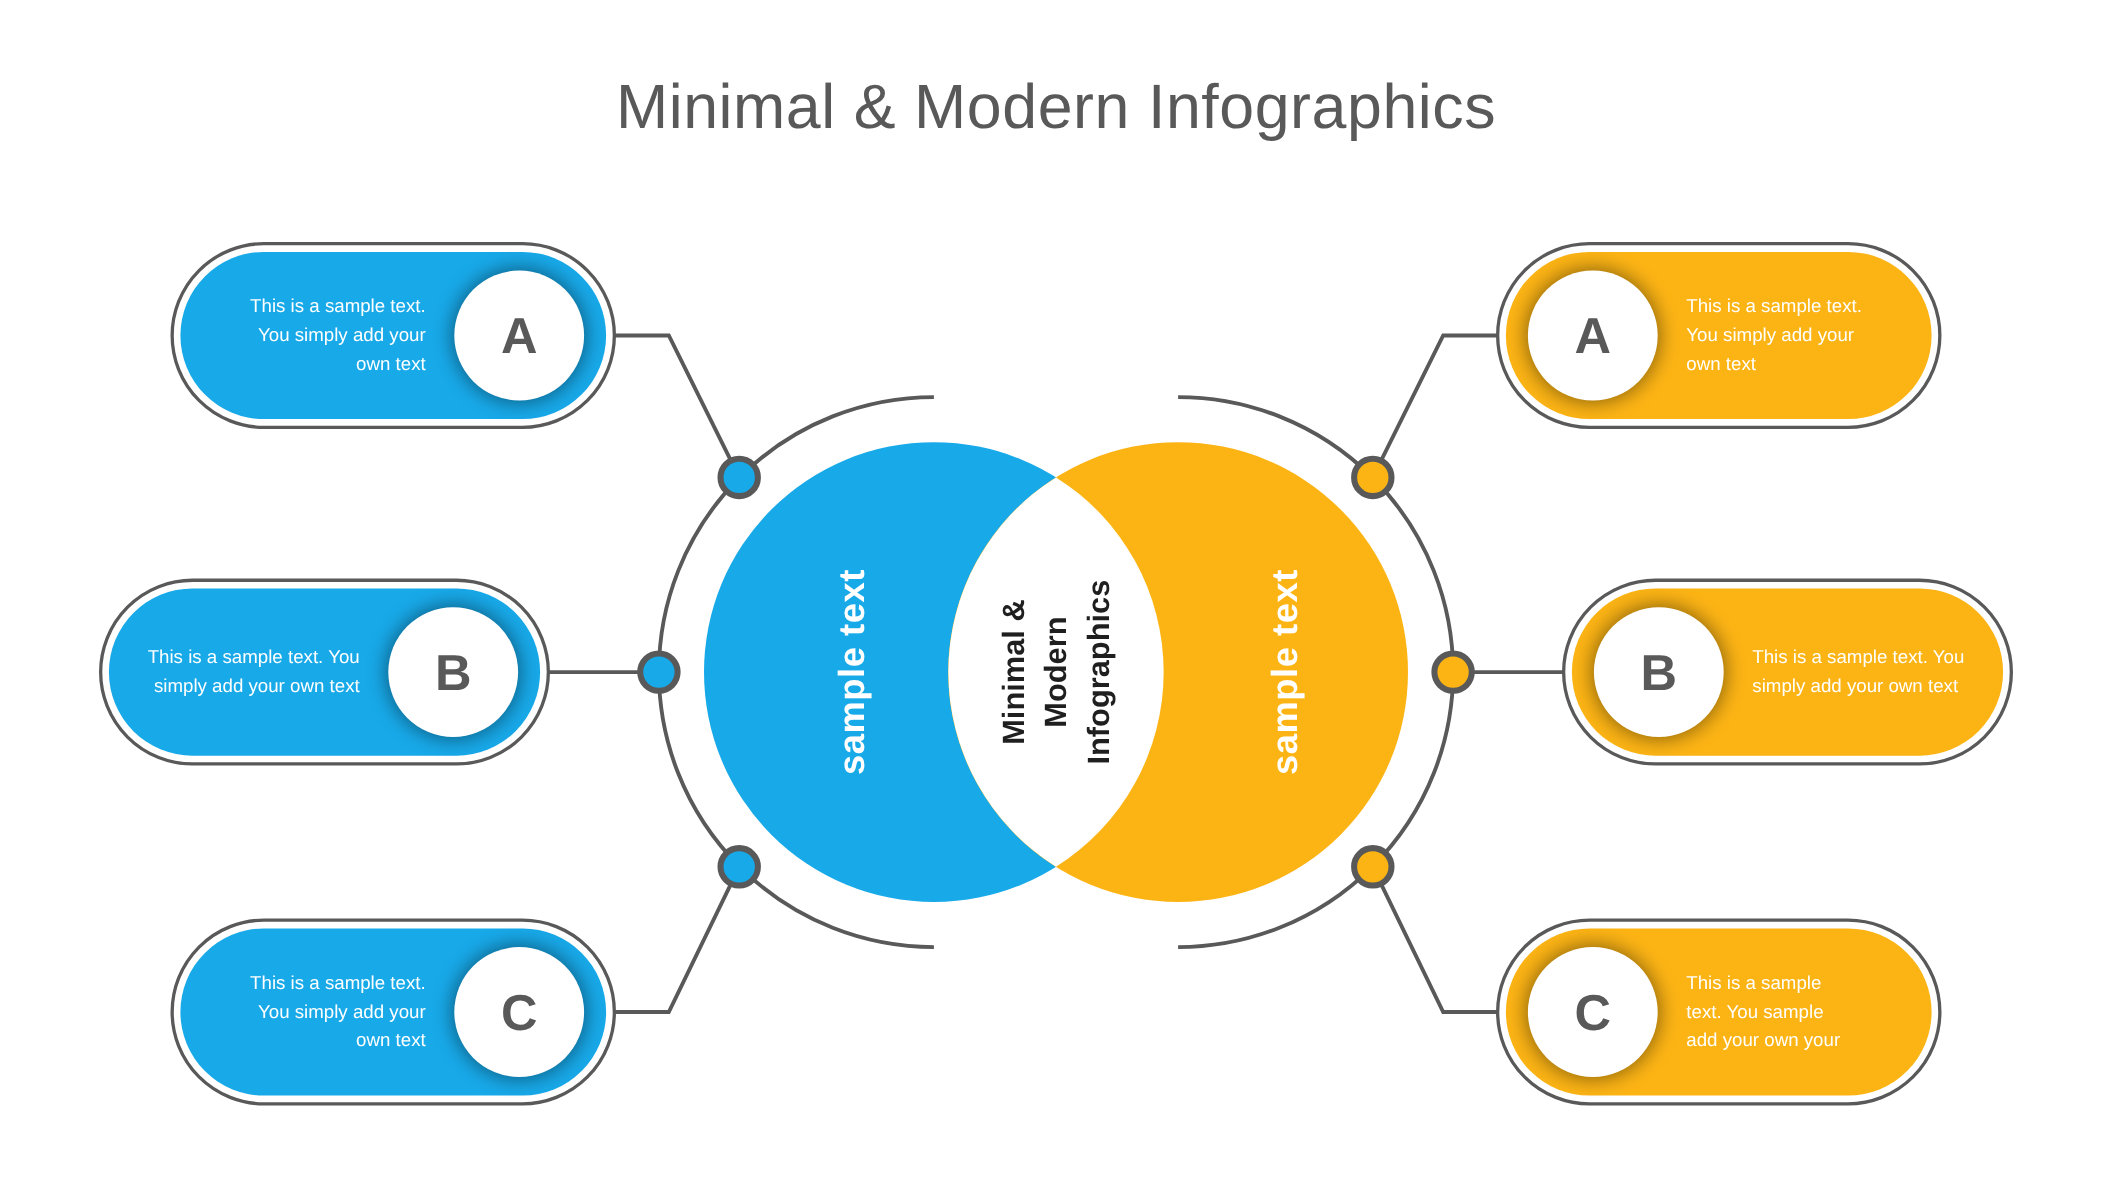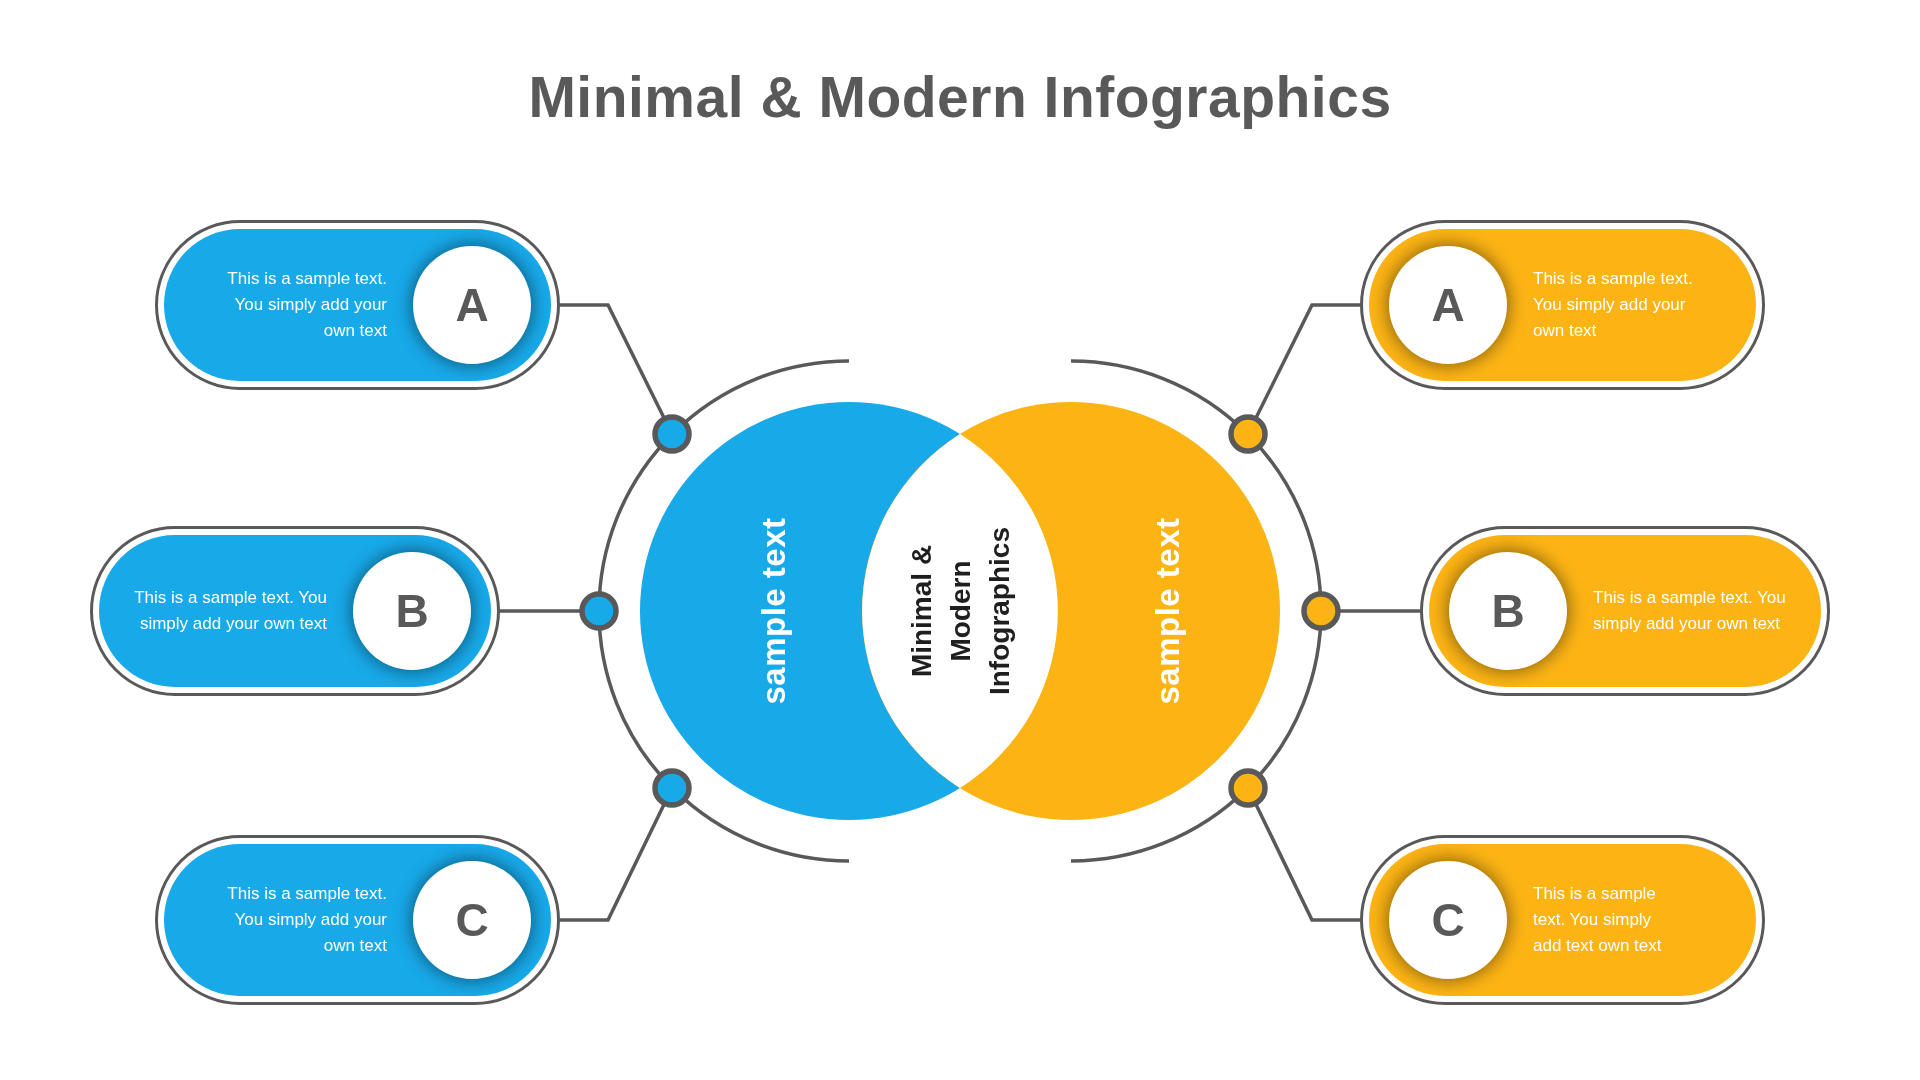--- a/index.html
+++ b/index.html
@@ -12,21 +12,21 @@
     width: 1920px;
     height: 1080px;
     background: var(--background, #fff);
     overflow: hidden;
   }
   .title {
     position: absolute;
     top: 64px; left: 0; right: 0;
     text-align: center;
     font-size: 57px;
-    font-weight: bold;
+    font-weight: normal;
     color: var(--title, #595959);
     letter-spacing: 0.5px;
   }
   svg.diagram { position: absolute; inset: 0; }
   .arc, .conn { fill: none; stroke: var(--outline, #595959); stroke-width: 3.5; }
   .dot { stroke: var(--outline, #595959); stroke-width: 5.5; }
   .fill-blue { fill: var(--blue, #18A9E9); }
   .fill-yellow { fill: var(--yellow, #FCB415); }
   .lens { fill: var(--background, #fff); }
 
@@ -187,21 +187,21 @@
     </div>
     <div class="pill-badge">
       <span>B</span>
     </div>
   </div>
 
   <div class="pill right" style="left:1360px; top:835px; width:405px;">
     <div class="pill-inner yellow"></div>
     <div class="pill-text">
       <span>This is a sample</span>
-      <span>text. You simply</span>
-      <span>add text own text</span>
+      <span>text. You sample</span>
+      <span>add your own your</span>
     </div>
     <div class="pill-badge">
       <span>C</span>
     </div>
   </div>
 
 </div>
 
 </body></html>

